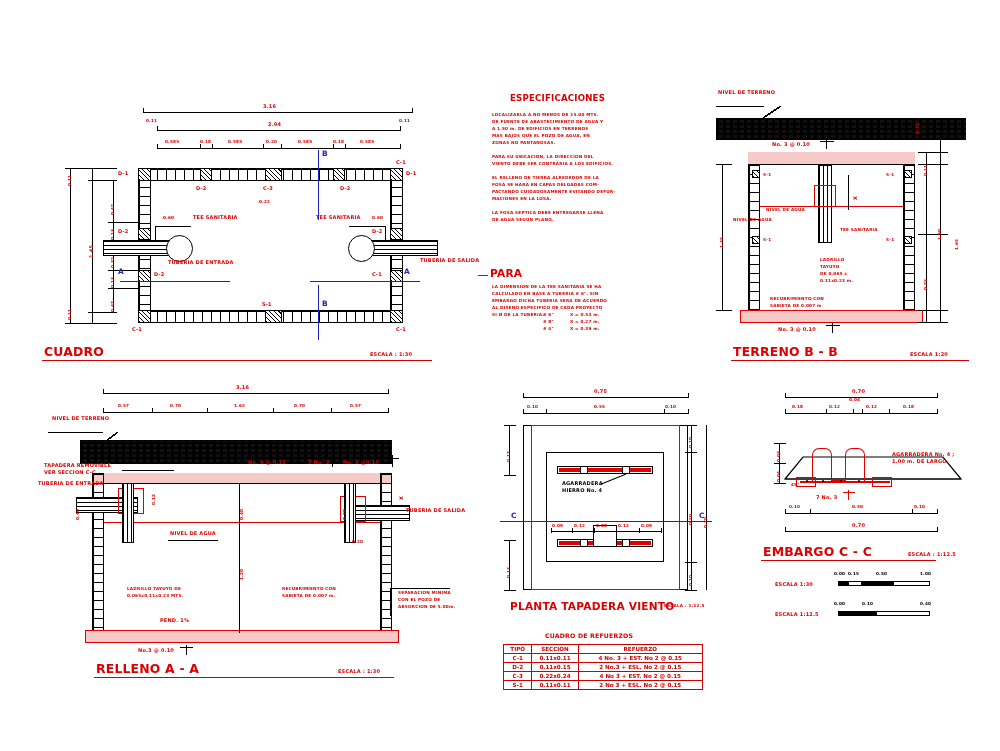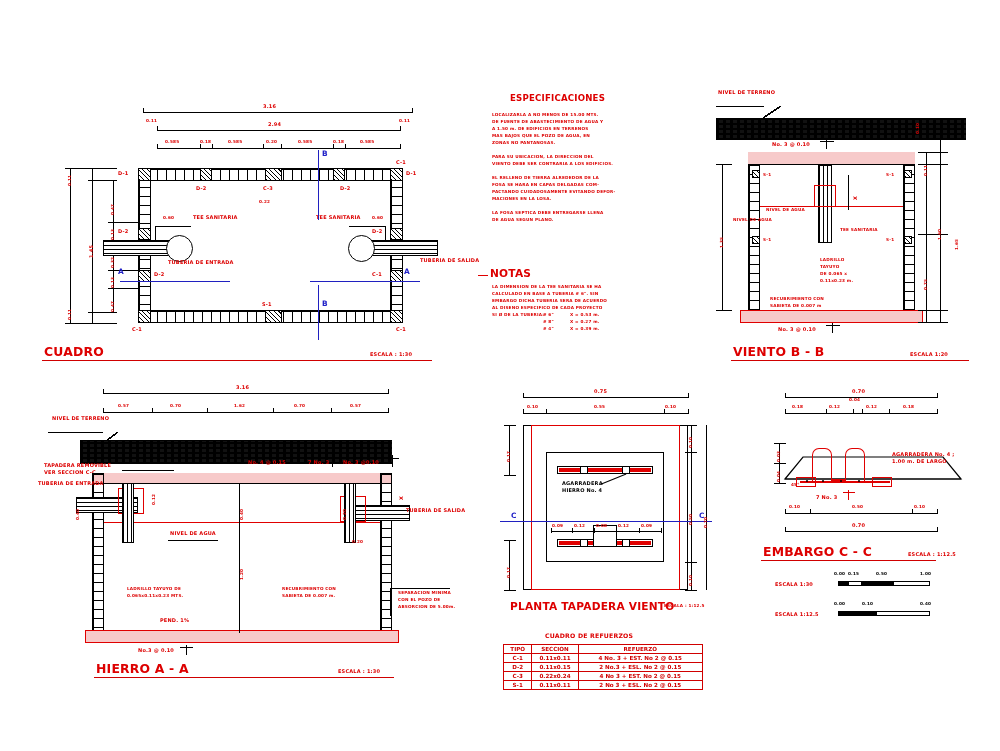--- a/index.html
+++ b/index.html
@@ -216,21 +216,21 @@
     <div class="txt tred f4" style="left:492px;top:183px;">FOSA SE HARA EN CAPAS DELGADAS COM-</div>
     <div class="txt tred f4" style="left:492px;top:190px;">PACTANDO CUIDADOSAMENTE EVITANDO DEFOR-</div>
     <div class="txt tred f4" style="left:492px;top:197px;">MACIONES EN LA LOSA.</div>
 
     <div class="txt tred f4" style="left:492px;top:211px;">LA FOSA SEPTICA DEBE ENTREGARSE LLENA</div>
     <div class="txt tred f4" style="left:492px;top:218px;">DE AGUA SEGUN PLANO.</div>
   </div>
 
   <div>
     <div class="hl tred red" style="left:478px;top:275px;width:10px;"></div>
-    <div class="txt tred f10" style="left:490px;top:267px;">NOTAS</div>
+    <div class="txt tred f10" style="left:490px;top:267px;">PARA</div>
     <div class="txt tred f4" style="left:492px;top:285px;">LA DIMENSION DE LA TEE SANITARIA SE HA</div>
     <div class="txt tred f4" style="left:492px;top:292px;">CALCULADO EN BASE A TUBERIA # 6". SIN</div>
     <div class="txt tred f4" style="left:492px;top:299px;">EMBARGO DICHA TUBERIA SERA DE ACUERDO</div>
     <div class="txt tred f4" style="left:492px;top:306px;">AL DISENO ESPECIFICO DE CADA PROYECTO</div>
     <div class="txt tred f4" style="left:492px;top:313px;">SI Ø DE LA TUBERIA:</div>
 
     <div class="txt tred f4" style="left:543px;top:313px;"># 6"</div>
     <div class="txt tred f4" style="left:570px;top:313px;">X = 0.53 m.</div>
     <div class="txt tred f4" style="left:543px;top:320px;"># 8"</div>
     <div class="txt tred f4" style="left:570px;top:320px;">X = 0.27 m.</div>
@@ -308,21 +308,21 @@
     <div class="txt tred f4 rot" style="left:924px;top:290px;">0.75</div>
     <div class="txt tred f4 rot" style="left:955px;top:250px;">1.65</div>
 
     <div class="vl blk" style="left:722px;top:164px;height:146px;"></div>
     <div class="hl blk" style="left:716px;top:164px;width:16px;"></div>
     <div class="hl blk" style="left:716px;top:310px;width:16px;"></div>
     <div class="txt tred f4 rot" style="left:720px;top:248px;">1.35</div>
 
     <div class="txt tred f4" style="left:733px;top:218px;">NIVEL DE AGUA</div>
 
-    <div class="txt tred f12" style="left:733px;top:345px;">VIENTO   B - B</div>
+    <div class="txt tred f12" style="left:733px;top:345px;">TERRENO   B - B</div>
     <div class="ttl-underline" style="left:731px;top:360px;width:238px;"></div>
     <div class="txt tred f5" style="left:910px;top:352px;">ESCALA 1:20</div>
   </div>
 
   <div>
 
     <div class="hl blk" style="left:103px;top:393px;width:285px;"></div>
     <div class="tick" style="left:103px;top:389px;"></div>
     <div class="tick" style="left:388px;top:389px;"></div>
     <div class="txt tred f5" style="left:236px;top:385px;">3.16</div>
@@ -412,21 +412,21 @@
     <div class="txt tred f4 rot" style="left:240px;top:520px;">0.40</div>
     <div class="txt tred f4 rot" style="left:240px;top:580px;">1.20</div>
     <div class="txt tred f4 rot" style="left:343px;top:520px;">0.20</div>
     <div class="txt tred f4 rot" style="left:76px;top:520px;">0.40</div>
     <div class="txt tred f4" style="left:352px;top:540px;">0.20</div>
 
     <div class="txt tred f5" style="left:138px;top:648px;">No.3 @ 0.10</div>
     <div class="k" style="left:186px;top:645px;width:1px;height:10px;background:#000;"></div>
     <div class="hl blk" style="left:180px;top:647px;width:13px;"></div>
 
-    <div class="txt tred f12" style="left:96px;top:662px;">HIERRO   A - A</div>
+    <div class="txt tred f12" style="left:96px;top:662px;">RELLENO   A - A</div>
     <div class="ttl-underline" style="left:94px;top:677px;width:300px;"></div>
     <div class="txt tred f5" style="left:338px;top:669px;">ESCALA : 1:30</div>
   </div>
 
   <div>
     <div class="hl blk" style="left:523px;top:397px;width:165px;"></div>
     <div class="tick" style="left:523px;top:393px;"></div>
     <div class="tick" style="left:688px;top:393px;"></div>
     <div class="txt tred f5" style="left:594px;top:389px;">0.75</div>
 

